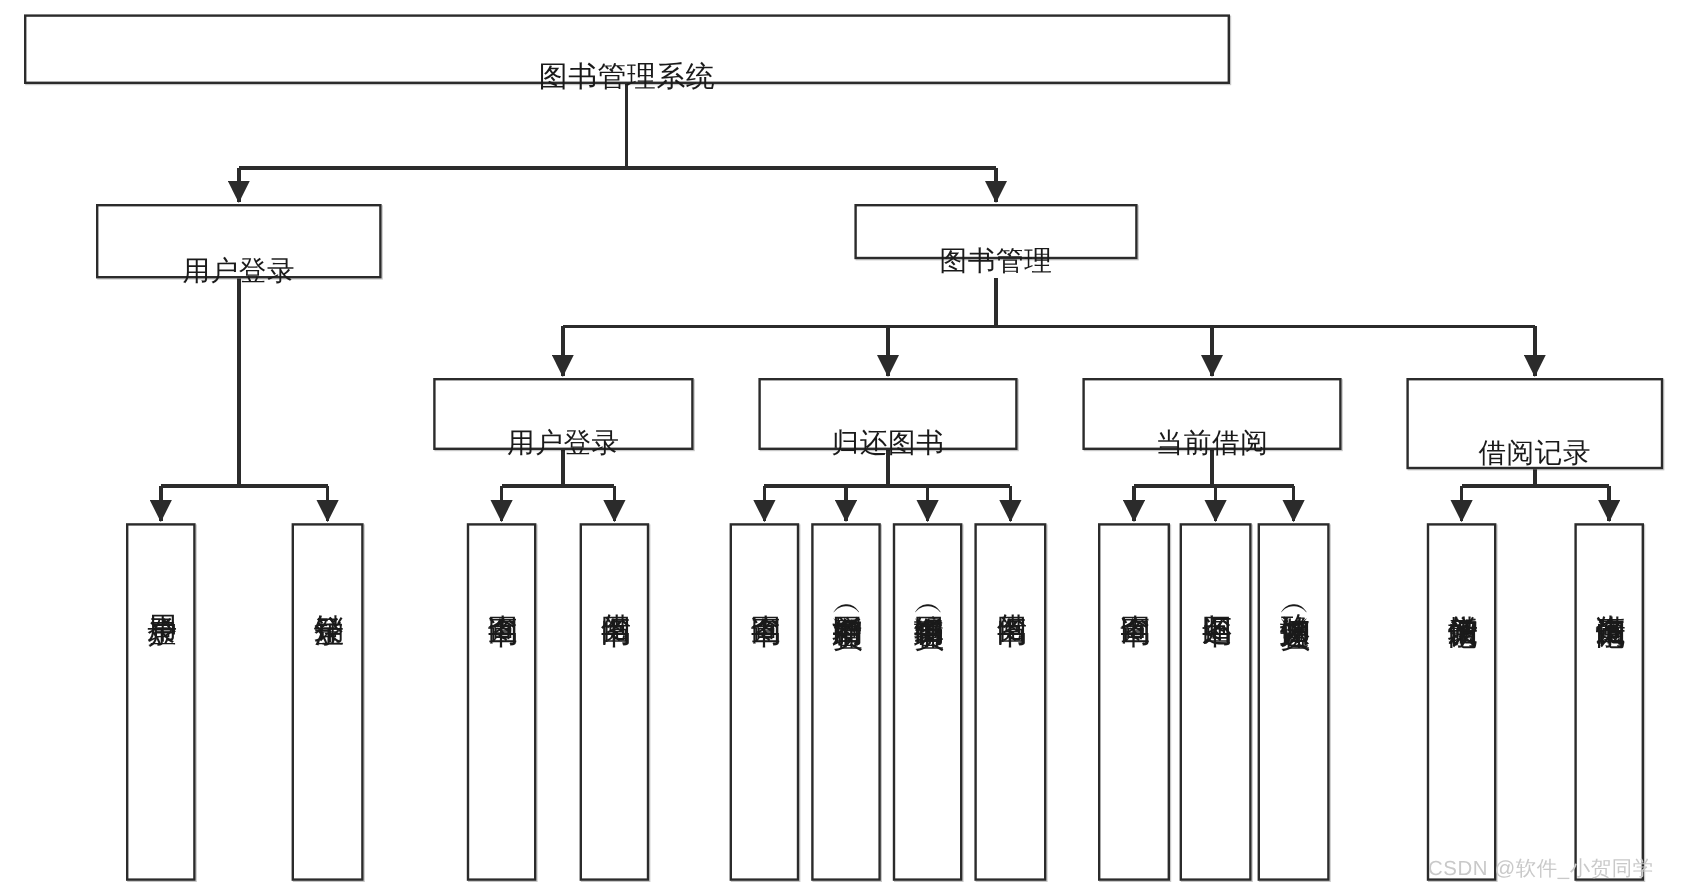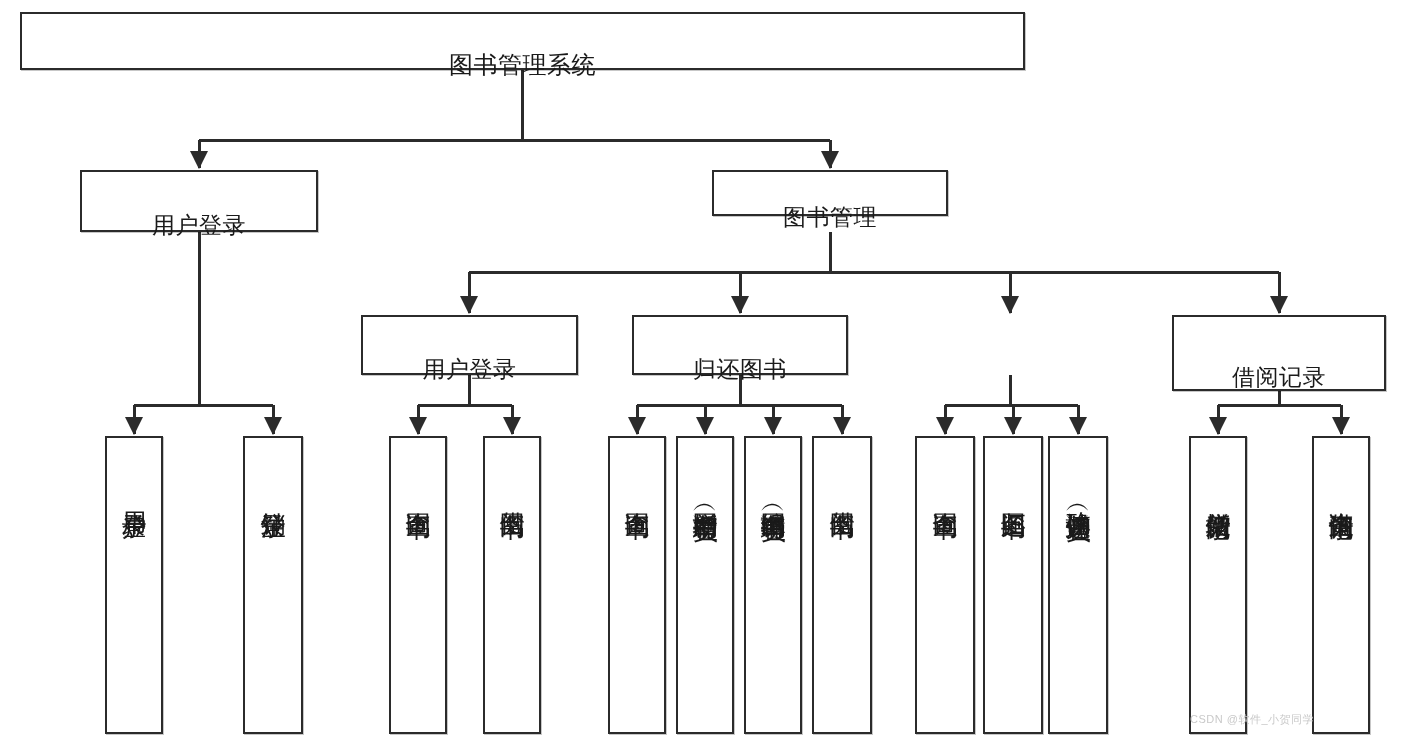--- a/index.html
+++ b/index.html
@@ -59,21 +59,21 @@
     font-size: 25px;
     line-height: 1.02;
     letter-spacing: 1px;
   }
   .node.root .node-label { font-size: 24px; }
 
   #watermark {
     position: absolute;
     left: 1190px;
     top: 712px;
-    font-size: 11px;
+    font-size: 17px;
     color: #c9c9c9;
     white-space: nowrap;
     letter-spacing: 0.5px;
     font-family: "Liberation Sans", "DejaVu Sans", sans-serif;
   }
 </style>
 </head>
 <body>
 
 <div id="canvas">
@@ -138,20 +138,23 @@
   <div class="node h" style="left:712px; top:170px; width:236px; height:46px;">
     <span class="node-label">图书管理</span>
   </div>
 
   <div class="node h" style="left:361px; top:315px; width:217px; height:60px;">
     <span class="node-label">用户登录</span>
   </div>
   <div class="node h" style="left:632px; top:315px; width:216px; height:60px;">
     <span class="node-label">归还图书</span>
   </div>
+  <div class="node h" style="left:902px; top:315px; width:216px; height:60px;">
+    <span class="node-label">当前借阅</span>
+  </div>
   <div class="node h" style="left:1172px; top:315px; width:214px; height:76px;">
     <span class="node-label">借阅记录</span>
   </div>
 
   <div class="node v" style="left:105px; top:436px; width:58px; height:298px;">
     <span class="node-label">用户登录</span>
   </div>
   <div class="node v" style="left:243px; top:436px; width:60px; height:298px;">
     <span class="node-label">注销登录</span>
   </div>

